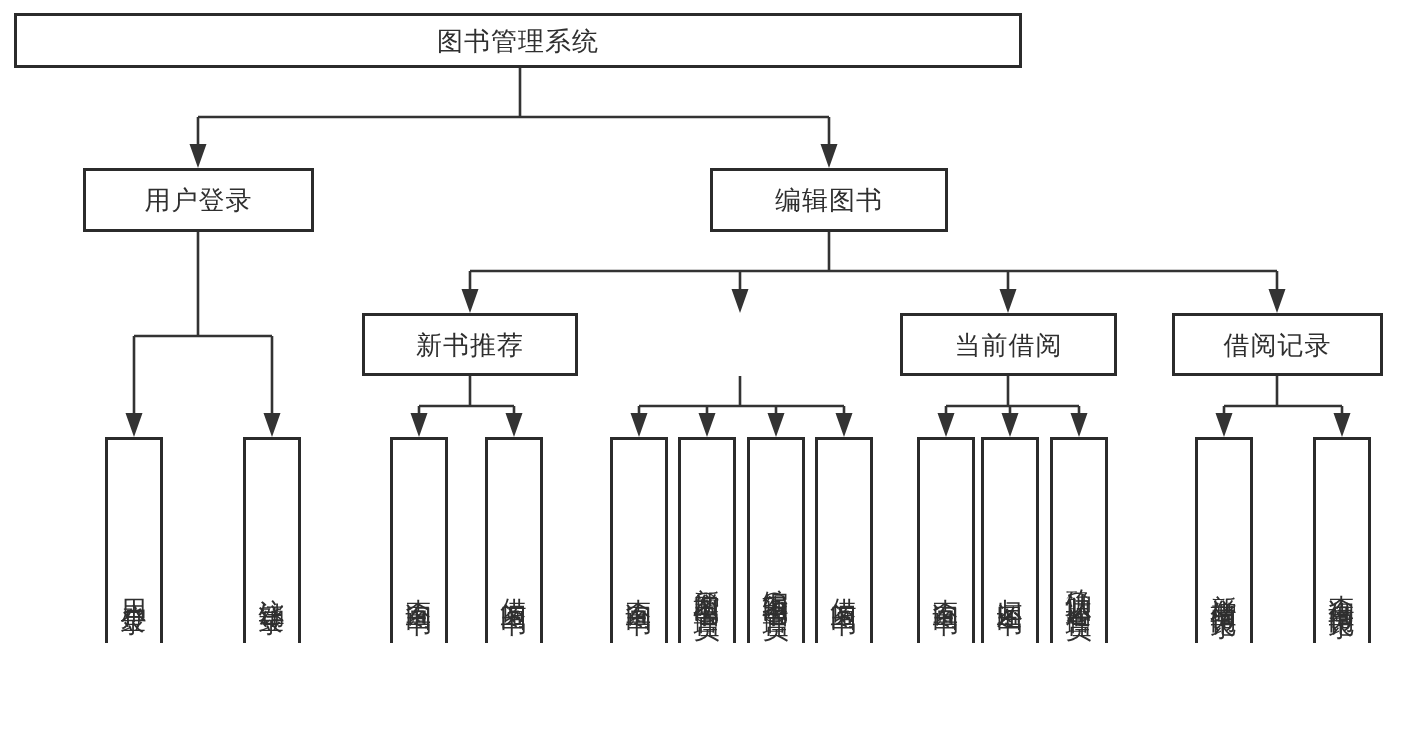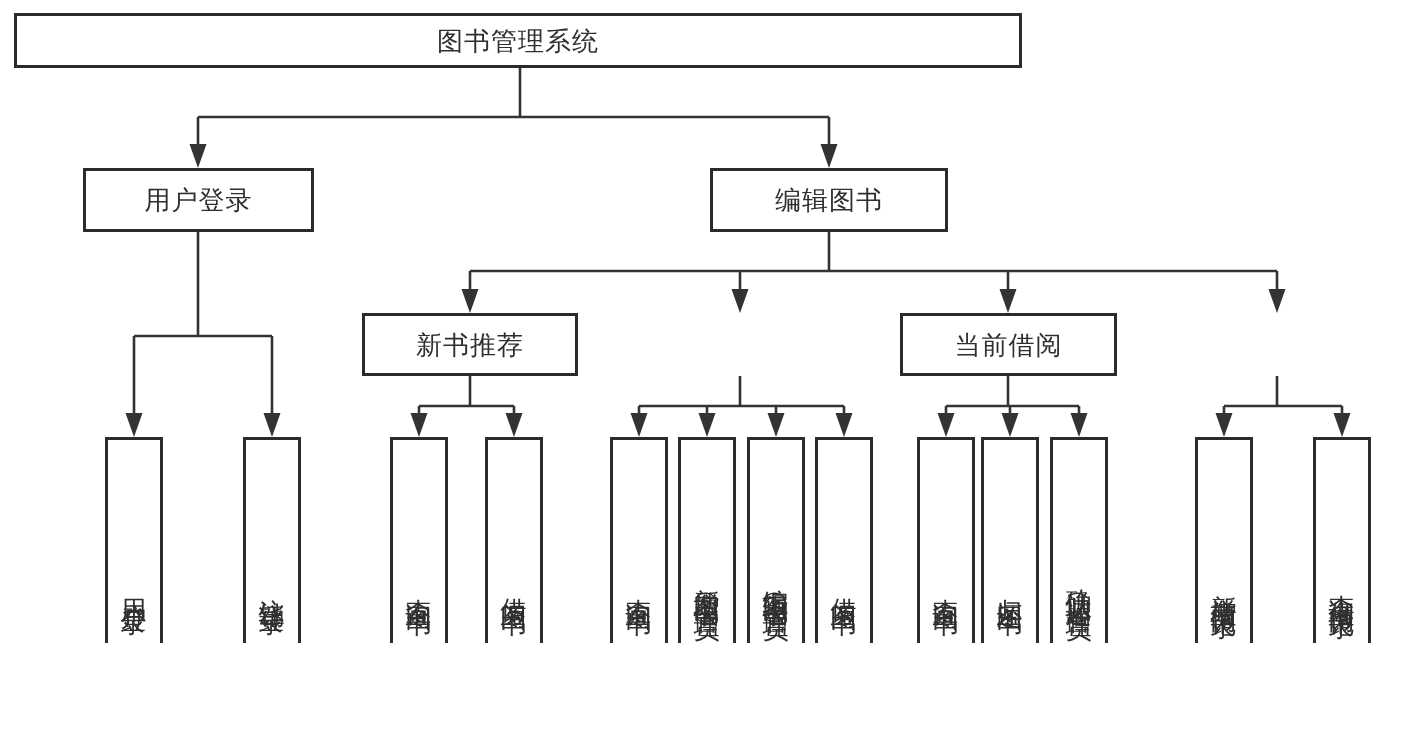--- a/index.html
+++ b/index.html
@@ -94,20 +94,23 @@
   <div class="box" style="left:710px;top:168px;width:238px;height:64px">
     <span class="lbl">编辑图书</span>
   </div>
 
   <div class="box" style="left:362px;top:313px;width:216px;height:63px">
     <span class="lbl">新书推荐</span>
   </div>
   <div class="box" style="left:900px;top:313px;width:217px;height:63px">
     <span class="lbl">当前借阅</span>
   </div>
+  <div class="box" style="left:1172px;top:313px;width:211px;height:63px">
+    <span class="lbl">借阅记录</span>
+  </div>
 
   <div class="box" style="left:105px;top:437px;width:58px;height:298px">
     <span class="vlbl">用户登录</span>
   </div>
   <div class="box" style="left:243px;top:437px;width:58px;height:298px">
     <span class="vlbl">注销登录</span>
   </div>
 
   <div class="box" style="left:390px;top:437px;width:58px;height:298px">
     <span class="vlbl">查询图书</span>

